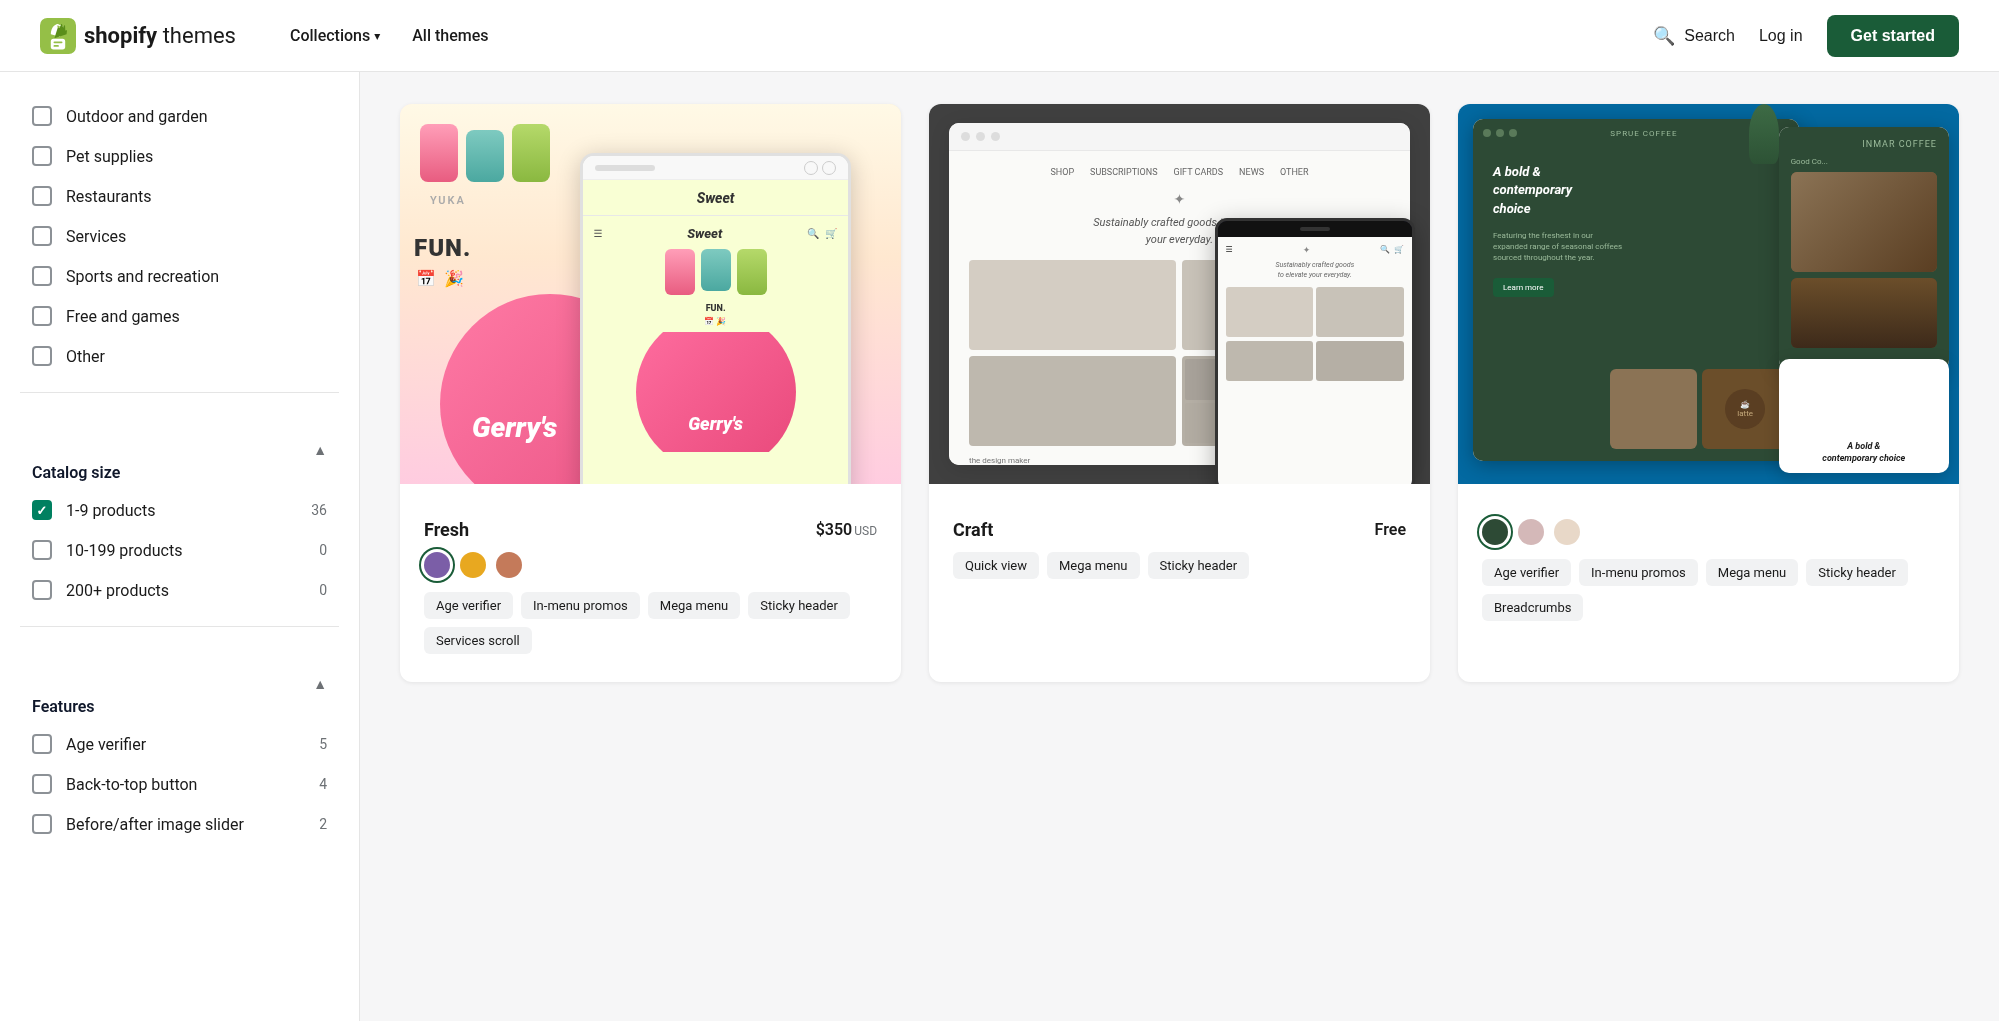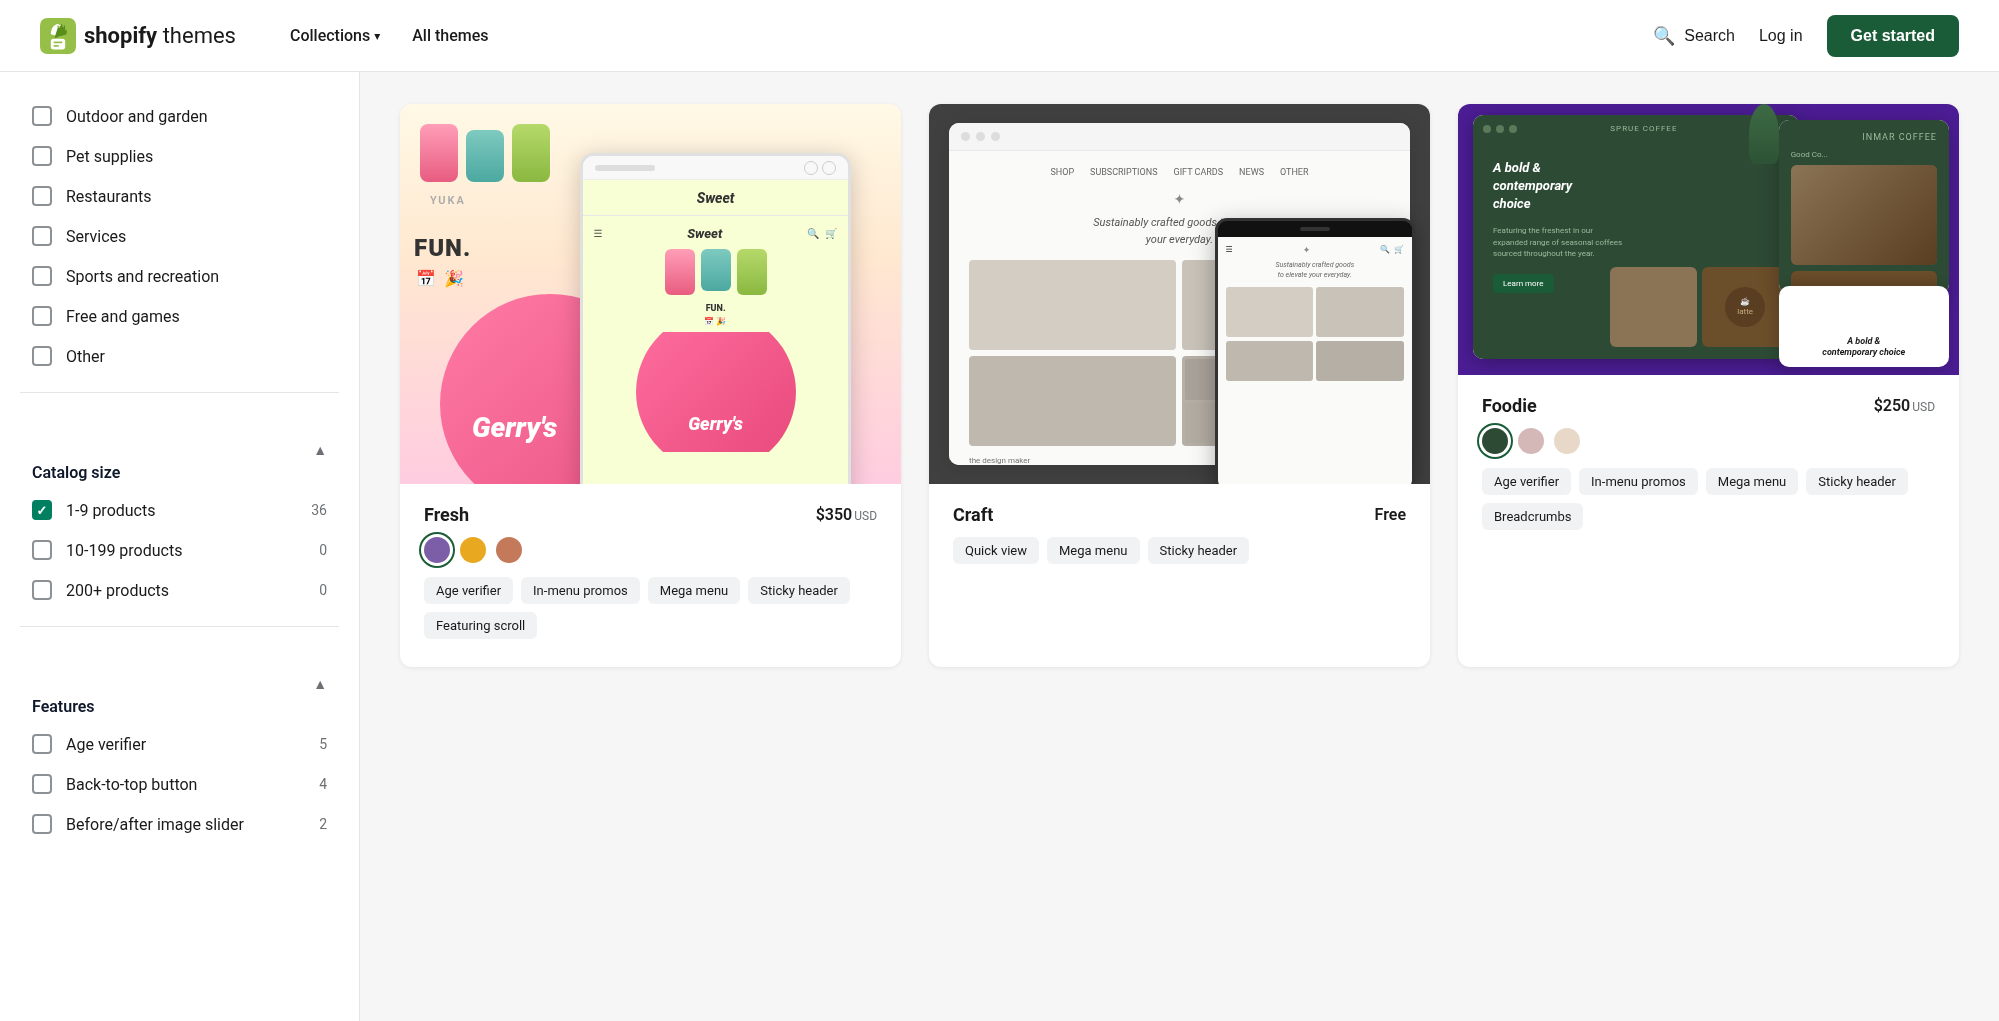--- a/index.html
+++ b/index.html
@@ -187,20 +187,21 @@
     .preview-fresh {
       background: linear-gradient(135deg, #f9e4e4 0%, #fde8c8 50%, #d4f5d4 100%);
       display: flex;
       align-items: center;
       justify-content: center;
       position: relative;
     }
 
     .theme-info {
       padding: 20px 24px 8px;
+      margin-top: 15px;
     }
     .theme-name-row {
       display: flex;
       align-items: center;
       justify-content: space-between;
       margin-bottom: 12px;
     }
     .theme-name {
       font-size: 18px;
       font-weight: 700;
@@ -241,22 +242,22 @@
       background: #f1f2f3;
       border-radius: 6px;
       padding: 6px 12px;
       font-size: 13px;
       color: #1a1a1a;
     }
 
     
     .foodie-preview-wrapper {
       width: 100%;
-      height: 271px;
-      background: #4c1d95;
+      height: 380px;
+      background: #0369a1;
       position: relative;
       overflow: hidden;
     }
   </style>
 </head>
 <body>
 
 <header class="header">
   <div class="logo-area">
 
@@ -453,21 +454,21 @@
           <div class="theme-colors">
             <div class="color-dot selected" style="background:#7B5EA7;"></div>
             <div class="color-dot" style="background:#E8A820;"></div>
             <div class="color-dot" style="background:#C47A5A;"></div>
           </div>
           <div class="theme-tags">
             <span class="tag">Age verifier</span>
             <span class="tag">In-menu promos</span>
             <span class="tag">Mega menu</span>
             <span class="tag">Sticky header</span>
-            <span class="tag">Featuring scroll</span>
+            <span class="tag">Services scroll</span>
           </div>
         </div>
       </div>
 
       <div class="theme-card">
         <div style="position:relative; height:380px; background:#404040; overflow:hidden;">
 
           <div style="position:absolute; top:5%; left:4%; width:92%; height:90%; background:#fff; border-radius:10px; box-shadow:0 4px 20px rgba(0,0,0,0.12); overflow:hidden;">
             <div style="height:28px; background:#f5f5f5; border-bottom:1px solid #e8e8e8; display:flex; align-items:center; padding:0 12px; gap:6px;">
               <div style="width:9px; height:9px; border-radius:50%; background:#ddd;"></div>
@@ -600,26 +601,20 @@
             </div>
           </div>
 
           <div style="position:absolute; right:2%; bottom:3%; width:34%; height:30%; background:#fff; border-radius:10px; box-shadow:0 4px 16px rgba(0,0,0,0.2); overflow:hidden; display:flex; align-items:flex-end; justify-content:center; padding-bottom:8px;">
             <div style="font-size:9px; font-style:italic; font-weight:700; color:#1a1a1a; text-align:center; line-height:1.3;">A bold &amp;<br>contemporary choice</div>
           </div>
 
           <div style="position:absolute; top:0; right:36%; width:30px; height:60px; background:linear-gradient(180deg, #3d6b45, #2d5235); border-radius:50% 50% 20% 20%;"></div>
         </div>
         <div class="theme-info">
-          <div class="theme-name-row">
-            <span class="theme-name">Foodie</span>
-            <span class="theme-price">
-              <span>$250</span><span class="currency">USD</span>
-            </span>
-          </div>
           <div class="theme-colors">
             <div class="color-dot selected" style="background:#2d4a35;"></div>
             <div class="color-dot" style="background:#d4b8b8;"></div>
             <div class="color-dot" style="background:#e8d8c8;"></div>
           </div>
           <div class="theme-tags">
             <span class="tag">Age verifier</span>
             <span class="tag">In-menu promos</span>
             <span class="tag">Mega menu</span>
             <span class="tag">Sticky header</span>

